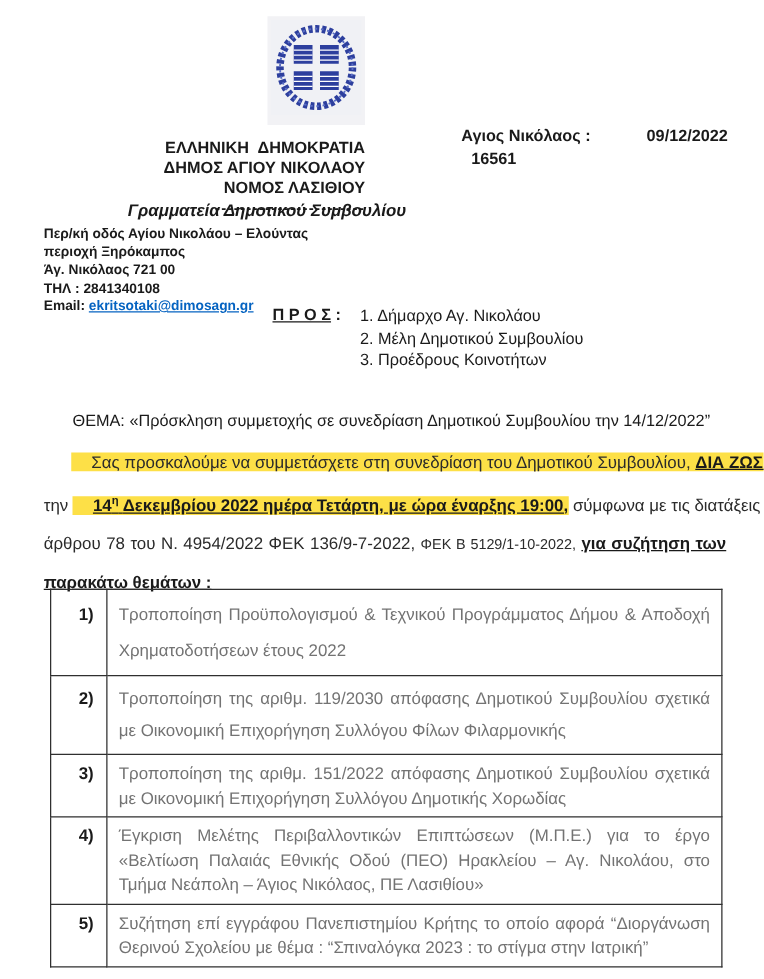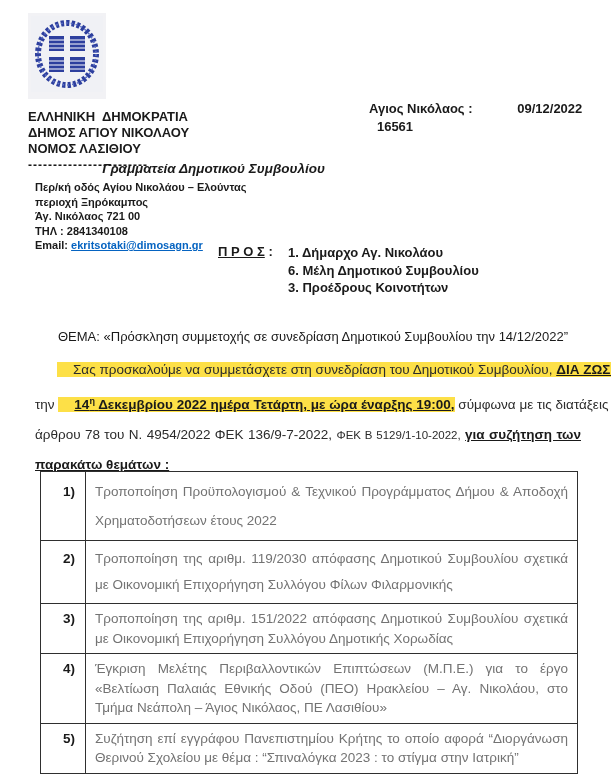--- a/index.html
+++ b/index.html
@@ -10,21 +10,21 @@
     height: 783px;
     background: #ffffff;
     font-family: "Liberation Sans", sans-serif;
     color: #2b2b2b;
     overflow: hidden;
   }
 
   
   .header-left {
     position: absolute; left: 28px; top: 13px; width: 264px;
-    text-align: left;
+    text-align: right;
   }
   .logo-wrap { display: inline-block; background: #f2f2f5; padding: 3px; }
   .org-lines { margin-top: 10px; font-size: 13px; font-weight: bold; color: #1a1a1a; line-height: 16px; }
   .org-lines div { white-space: pre; }
   .org-divider { font-size: 12px; font-weight: bold; color: #1a1a1a; letter-spacing: 1px; margin-top: 1px; }
 
   
   .header-right {
     position: absolute; left: 345px; top: 100px; width: 250px;
     font-size: 13px; font-weight: bold; color: #1a1a1a; line-height: 18px;
@@ -36,21 +36,21 @@
   
   .contact { position: absolute; left: 35px; top: 161px; width: 290px; color: #1a1a1a; }
   .contact-dept { font-size: 13.5px; font-weight: bold; font-style: italic; margin-bottom: 4px; text-align: right; }
   .contact-line { font-size: 11px; font-weight: bold; line-height: 14.5px; }
   .contact-email-row { font-size: 11px; font-weight: bold; line-height: 14.5px; }
   .email-link { color: #0563c1; text-decoration: underline; }
 
   
   .pros-label { position: absolute; left: 218px; top: 244px; font-size: 13px; font-weight: bold; color: #1a1a1a; }
   .pros-label .u { text-decoration: underline; margin-top: 28px; }
-  .pros-list { position: absolute; left: 288px; top: 244px; font-size: 13px; font-weight: bold; color: #1a1a1a; line-height: 17.5px; }
+  .pros-list { position: absolute; left: 288px; top: 244px; font-size: 13px; font-weight: normal; color: #1a1a1a; line-height: 17.5px; }
 
   
   .subject { position: absolute; left: 58px; top: 317px; width: 530px; font-size: 13px; font-weight: normal; color: #1a1a1a; margin-top: 12px; }
 
   
   .body-par { position: absolute; left: 35px; top: 355px; width: 546px; font-size: 13.5px; color: #2b2b2b; }
   .bline { line-height: 30px; text-align: justify; text-align-last: justify; white-space: nowrap; }
   .bline.last { text-align-last: left; white-space: normal; }
   .bline.indent { padding-left: 22px; }
   .hl { background: #fde047; padding-left: 16px; }
@@ -128,21 +128,21 @@
     <div class="contact-line">ΤΗΛ : 2841340108</div>
     <div class="contact-email-row">
       <span>Email:</span>
       <a href="#" class="email-link">ekritsotaki@dimosagn.gr</a>
     </div>
   </div>
 
   <div class="pros-label"><span class="u">Π Ρ Ο Σ</span> <span>:</span></div>
   <div class="pros-list">
     <div>1. Δήμαρχο Αγ. Νικολάου</div>
-    <div>6. Μέλη Δημοτικού Συμβουλίου</div>
+    <div>2. Μέλη Δημοτικού Συμβουλίου</div>
     <div>3. Προέδρους Κοινοτήτων</div>
   </div>
 
   <div class="subject">
     <span>ΘΕΜΑ:</span>
     <span>«Πρόσκληση συμμετοχής σε συνεδρίαση Δημοτικού Συμβουλίου την 14/12/2022”</span>
   </div>
 
   <div class="body-par">
     <div class="bline indent"><span class="hl"><span>Σας προσκαλούμε να συμμετάσχετε στη συνεδρίαση του Δημοτικού Συμβουλίου,</span> <span class="emph">ΔΙΑ ΖΩΣΗΣ</span></span> </div>

